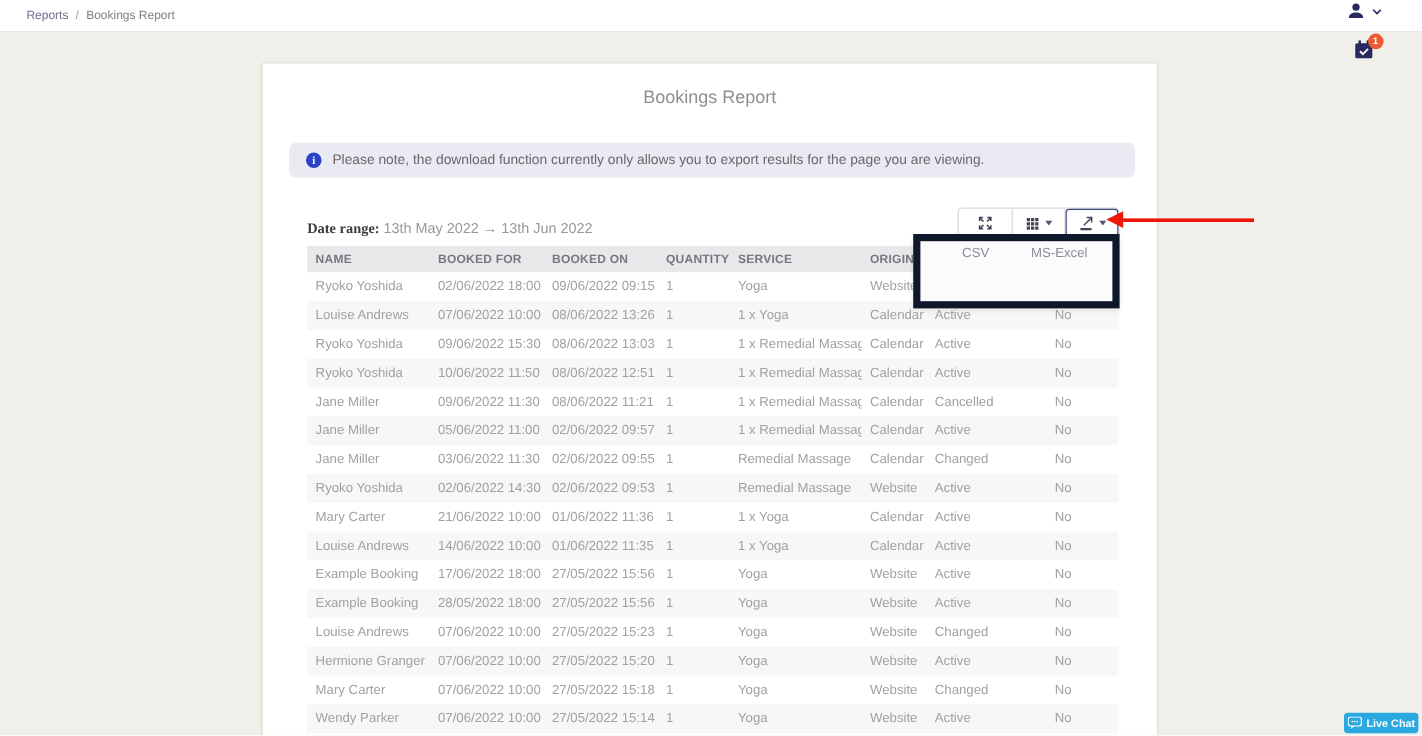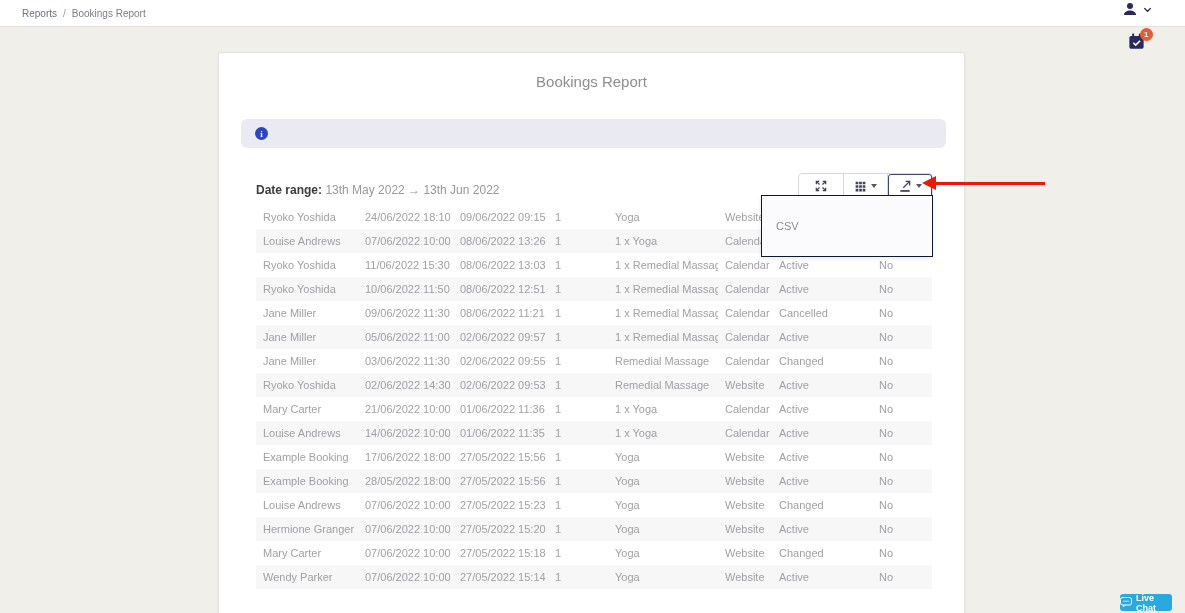--- a/index.html
+++ b/index.html
@@ -31,57 +31,57 @@
 
   .notice { position:absolute; left:22px; top:66px; width:705px; height:29px;
             background:#eaebf2; border-radius:6px; display:flex; align-items:center;
             padding-left:14px; gap:9px; }
   .info-icon { width:13px; height:13px; border-radius:50%; background:#2b44c4; color:#fff;
                font-size:9px; font-weight:bold; display:flex; align-items:center; justify-content:center;
                font-family:"Liberation Serif", serif; flex:0 0 13px; }
   .notice-text { font-size:11.5px; color:#67686e; }
 
   .date-range { position:absolute; left:37px; top:130px; font-size:12px; color:#97979c; }
-  .date-range b { color:#3b3b3f; }
+  .date-range b { color:#3b3b3f;font-family:Liberation Serif, serif; }
 
   
   .btn-group { position:absolute; left:579px; top:120px; width:135px; height:26px;
                display:flex; background:#fff; border:1px solid #d8d8dd; border-radius:4px; }
   .tool-btn { flex:1; display:flex; align-items:center; justify-content:center; gap:4px;
               cursor:pointer; border-right:1px solid #d8d8dd; }
   .tool-btn:last-child { border-right:none; }
   .tool-btn.active { outline:1.5px solid #3d477e; outline-offset:-1px; border-radius:3px; }
   .caret { width:0; height:0; border-left:3.5px solid transparent; border-right:3.5px solid transparent;
            border-top:4px solid #55576e; }
 
   
   .dropdown { position:absolute; left:542px; top:142px; width:172px; height:62px;
-              background:#fbfbfd; border:1px solid #0f172a; box-shadow:0 2px 5px rgba(0,0,0,0.08);
-              z-index:5; display:flex; flex-direction:column; justify-content:space-evenly; }
+              background:#fbfbfd; border:6px solid #0f172a; box-shadow:0 2px 5px rgba(0,0,0,0.08);
+              z-index:5; display:flex; flex-direction:row; justify-content:space-evenly; }
   .menu-item { font-size:11px; color:#8b8c93; padding-left:14px; cursor:pointer; line-height:20px; }
 
   
   .table { position:absolute; left:37px; top:152px; width:676px; }
   .thead { display:flex; background:#e8e8ea; height:22px; align-items:center; }
   .hcell { font-size:10px; font-weight:bold; color:#76777e; letter-spacing:0.2px; padding-left:7px; }
   .trow { display:flex; height:24px; align-items:center; background:#ffffff; }
   .trow.alt { background:#f7f7f8; }
   .tcell { font-size:11px; color:#a1a1a5; padding-left:7px; overflow:hidden; white-space:nowrap; }
   .c0 { width:102px; } .c1 { width:95px; } .c2 { width:95px; } .c3 { width:60px; }
   .c4 { width:110px; } .c5 { width:54px; } .c6 { width:100px; } .c7 { width:60px; }
 
   
   .annot-arrow { position:absolute; left:922px; top:176px; width:123px; height:14px; z-index:6; }
   .annot-line { position:absolute; left:10px; top:5.5px; width:113px; height:3px; background:#ee1609; }
   .annot-head { position:absolute; left:0; top:0; width:0; height:0;
                 border-top:7px solid transparent; border-bottom:7px solid transparent;
                 border-right:14px solid #ee1609; }
 
   
-  .live-chat { position:absolute; left:1120px; top:594px; width:52px; height:17px;
+  .live-chat { position:absolute; left:1120px; top:594px; width:62px; height:17px;
                background:#29a9e0; border-radius:3px; display:flex; align-items:center;
                justify-content:center; gap:4px; cursor:pointer; }
   .live-chat span { color:#fff; font-size:9px; font-weight:bold; }
 
   svg { display:block; }
 </style>
 </head>
 <body>
 
 <div class="stage">
@@ -119,20 +119,21 @@
         <span class="badge">1</span>
       </div>
     </div>
   </div>
 
   <div class="card">
     <div class="report-title">Bookings Report</div>
 
     <div class="notice">
       <span class="info-icon">i</span>
+      <span class="notice-text">Please note, the download function currently only allows you to export results for the page you are viewing.</span>
     </div>
 
     <div class="date-range"><b>Date range:</b>&nbsp;<span>13th May 2022 → 13th Jun 2022</span></div>
 
     <div class="btn-group">
       <div class="tool-btn">
         <span>
           <svg width="14" height="14" viewBox="0 0 24 24" stroke="#41435a" stroke-width="2.2" fill="none">
             <path d="M4 9V4h5M20 9V4h-5M4 15v5h5M20 15v5h-5"></path>
             <path d="M4 4l5.5 5.5M20 4l-5.5 5.5M4 20l5.5-5.5M20 20l-5.5-5.5"></path>
@@ -154,47 +155,58 @@
             <path d="M13 4h7v7" stroke="#41435a" stroke-width="2.2" fill="none"></path>
             <path d="M19.5 4.5L9 15" stroke="#41435a" stroke-width="2.2"></path>
           </svg>
         </span>
         <span class="caret"></span>
       </div>
     </div>
 
     <div class="dropdown">
       <div class="menu-item">CSV</div>
+      <div class="menu-item">MS-Excel</div>
     </div>
 
     <div class="table">
+      <div class="thead">
+        <div class="hcell c0">NAME</div>
+        <div class="hcell c1">BOOKED FOR</div>
+        <div class="hcell c2">BOOKED ON</div>
+        <div class="hcell c3">QUANTITY</div>
+        <div class="hcell c4">SERVICE</div>
+        <div class="hcell c5">ORIGIN</div>
+        <div class="hcell c6"></div>
+        <div class="hcell c7"></div>
+      </div>
       <div>
           <div class="trow">
             <div class="tcell c0">Ryoko Yoshida</div>
-            <div class="tcell c1">24/06/2022 18:10</div>
+            <div class="tcell c1">02/06/2022 18:00</div>
             <div class="tcell c2">09/06/2022 09:15</div>
             <div class="tcell c3">1</div>
             <div class="tcell c4">Yoga</div>
             <div class="tcell c5">Website</div>
             <div class="tcell c6"></div>
             <div class="tcell c7"></div>
           </div>
           <div class="trow alt">
             <div class="tcell c0">Louise Andrews</div>
             <div class="tcell c1">07/06/2022 10:00</div>
             <div class="tcell c2">08/06/2022 13:26</div>
             <div class="tcell c3">1</div>
             <div class="tcell c4">1 x Yoga</div>
             <div class="tcell c5">Calendar</div>
             <div class="tcell c6">Active</div>
             <div class="tcell c7">No</div>
           </div>
           <div class="trow">
             <div class="tcell c0">Ryoko Yoshida</div>
-            <div class="tcell c1">11/06/2022 15:30</div>
+            <div class="tcell c1">09/06/2022 15:30</div>
             <div class="tcell c2">08/06/2022 13:03</div>
             <div class="tcell c3">1</div>
             <div class="tcell c4">1 x Remedial Massage</div>
             <div class="tcell c5">Calendar</div>
             <div class="tcell c6">Active</div>
             <div class="tcell c7">No</div>
           </div>
           <div class="trow alt">
             <div class="tcell c0">Ryoko Yoshida</div>
             <div class="tcell c1">10/06/2022 11:50</div>

